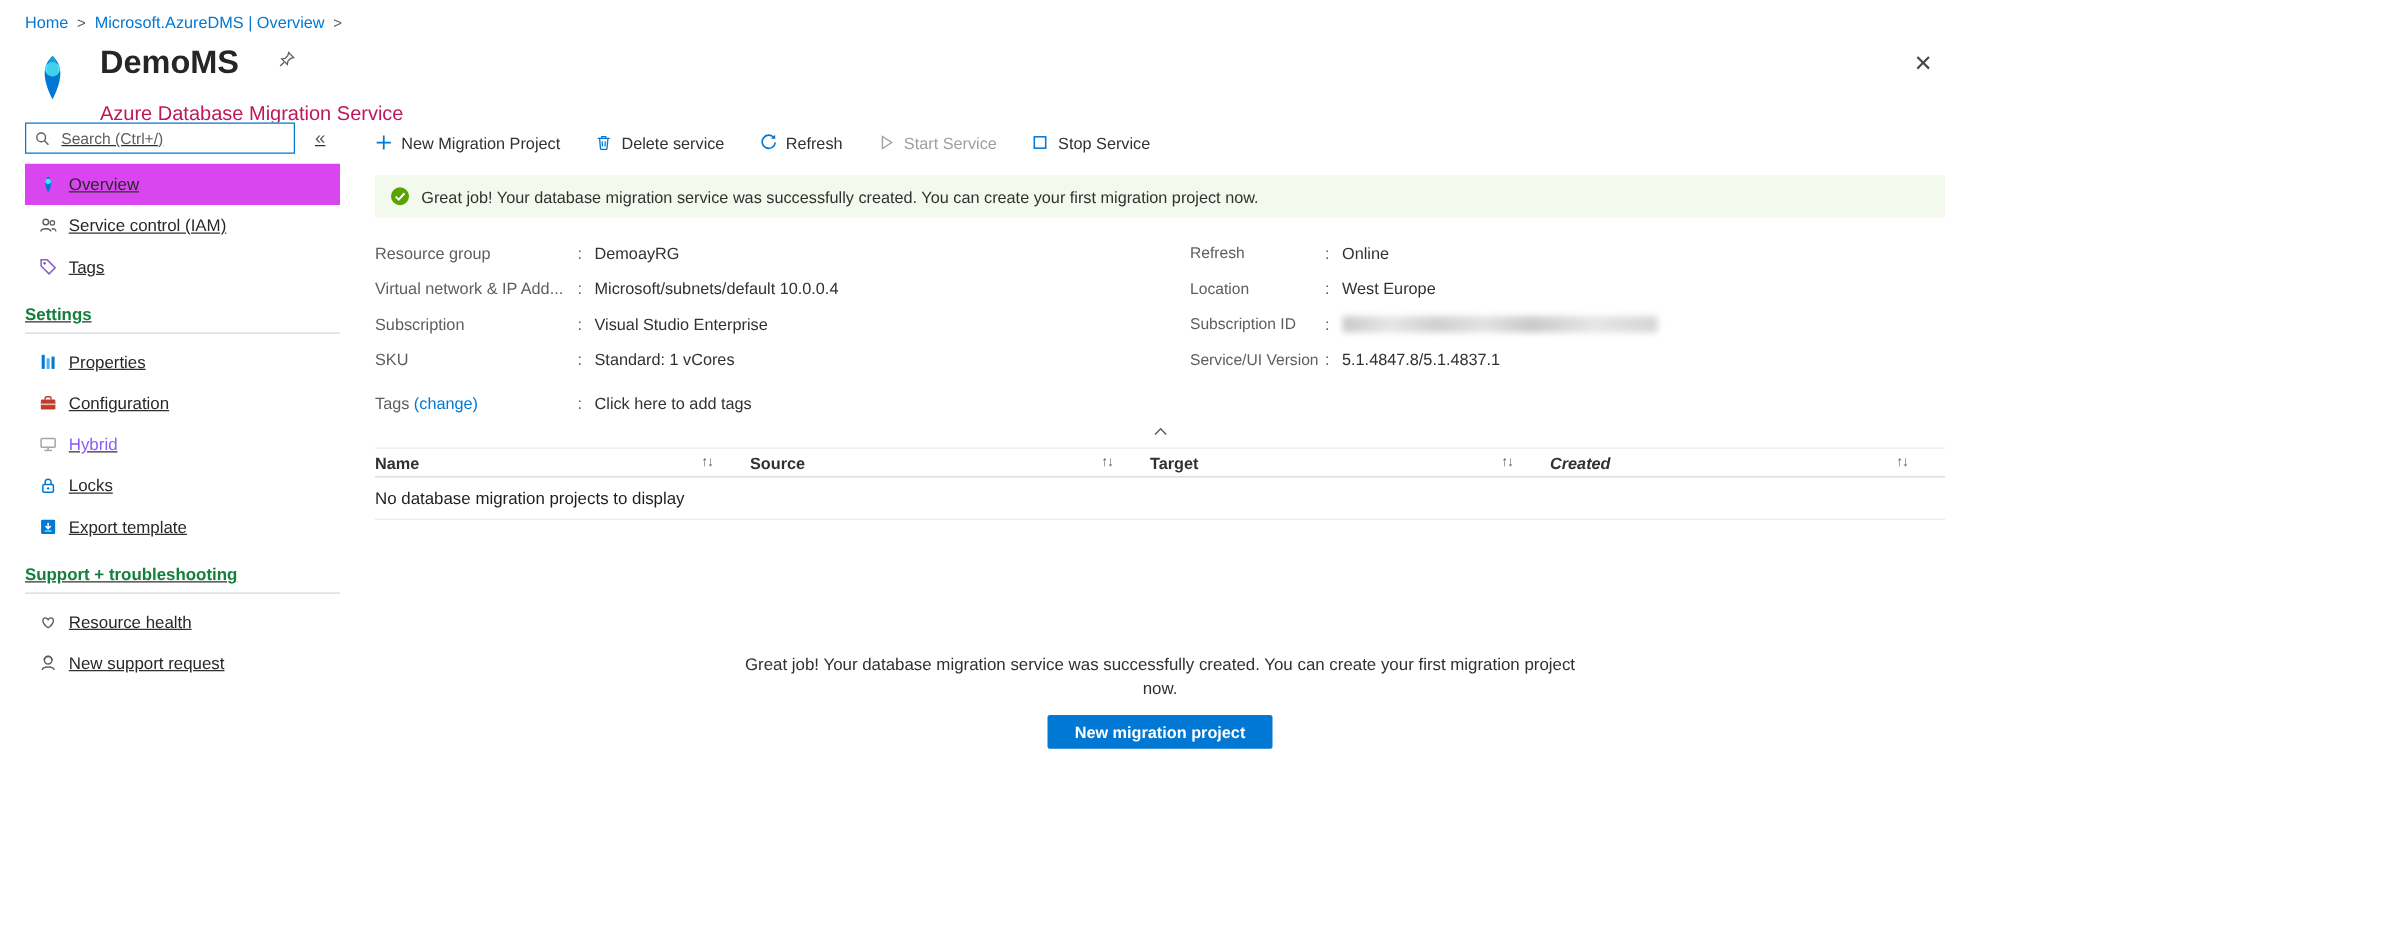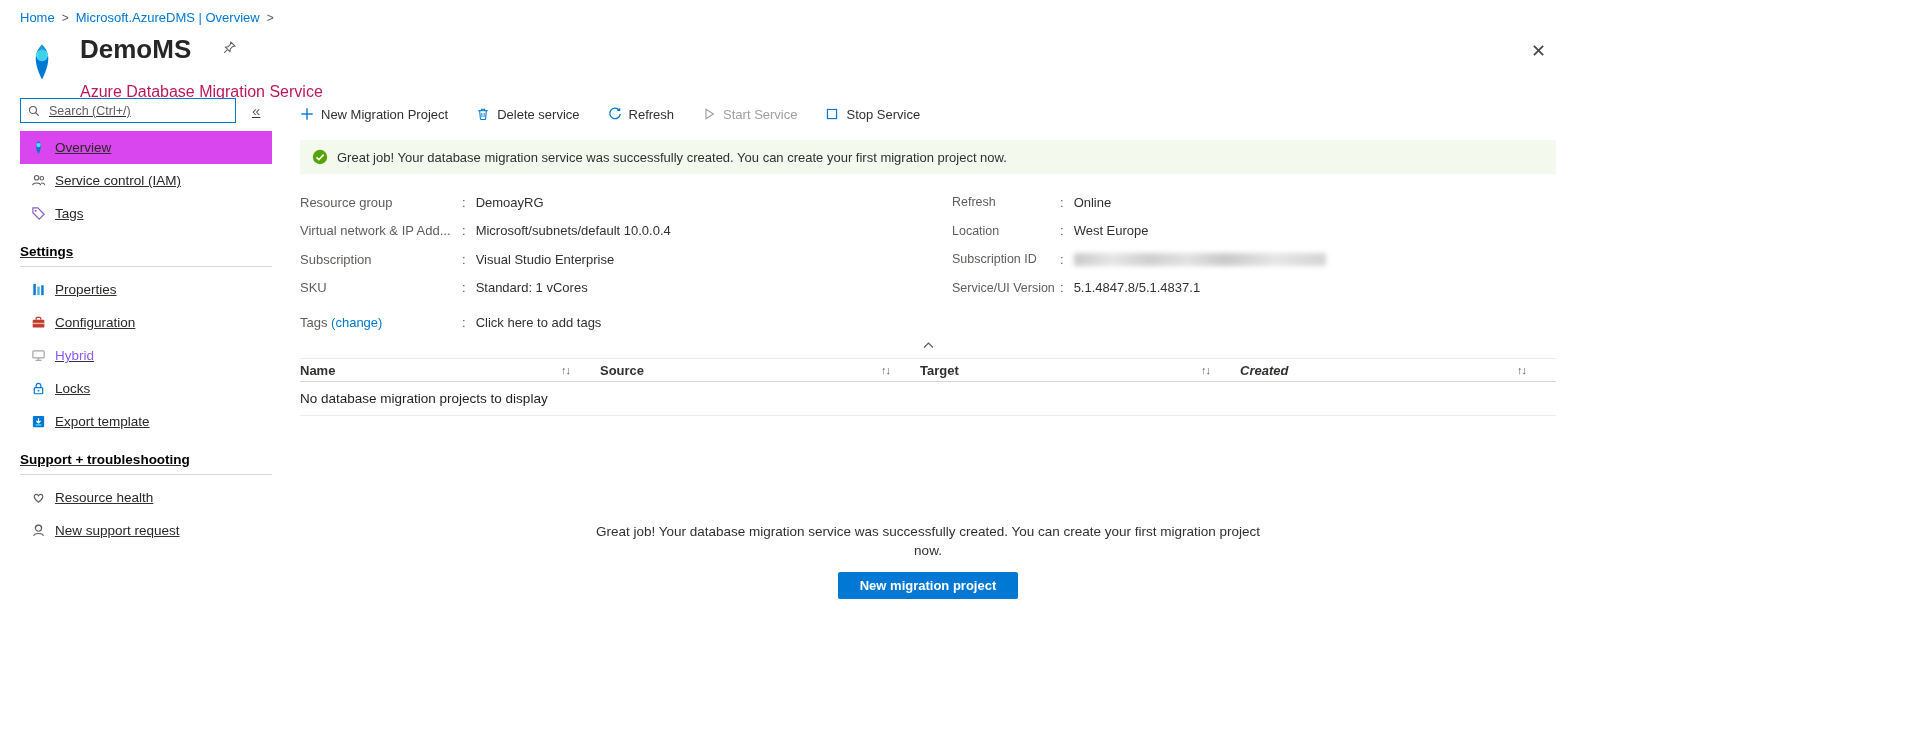--- a/index.html
+++ b/index.html
@@ -29,21 +29,21 @@
   .search-row { display:flex; align-items:center; }
   .search-box { width:216px; height:25px; border:1px solid #0078d4; display:flex; align-items:center; padding:0 6px; gap:6px; background:#fff; }
   .search-box input { border:none; outline:none; width:100%; font-size:12.5px; color:#323130; font-family:inherit; }
   .search-box input::placeholder { color:#605e5c; }
   .collapse-side { margin-left:16px; color:#605e5c; font-size:15px; cursor:pointer; }
   .nav { margin-top:8px; }
   .nav-item { height:33px; display:flex; align-items:center; gap:9px; padding:0 10px; font-size:13.5px; color:#292827; cursor:pointer; }
   .nav-item.selected { background:#d946ef; }
   .nav-item.disabled { color:#8b5cf6; }
   .nav-ic { width:16px; height:16px; flex-shrink:0; display:flex; align-items:center; justify-content:center; }
-  .section-header { font-size:13.5px; font-weight:700; color:#000000; padding:14px 0 7px 0; border-bottom:1px solid #d8d8d8; margin-bottom:6px; }
+  .section-header { font-size:13.5px; font-weight:700; color:#15803d; padding:14px 0 7px 0; border-bottom:1px solid #d8d8d8; margin-bottom:6px; }
 
   
   .content { position:absolute; left:300px; top:96px; width:1256px; }
   .toolbar { height:36px; display:flex; align-items:center; gap:28px; font-size:13px; }
   .tb-btn { display:flex; align-items:center; gap:7px; color:#323130; cursor:pointer; background:none; border:none; font:inherit; padding:0; }
   .tb-btn.disabled { color:#a19f9d; cursor:default; }
 
   .banner { margin-top:8px; height:34px; background:#f3f9ec; display:flex; align-items:center; gap:9px; padding:0 12px; font-size:13px; color:#323130; }
 
   .essentials { position:relative; margin-top:14px; height:149px; }

